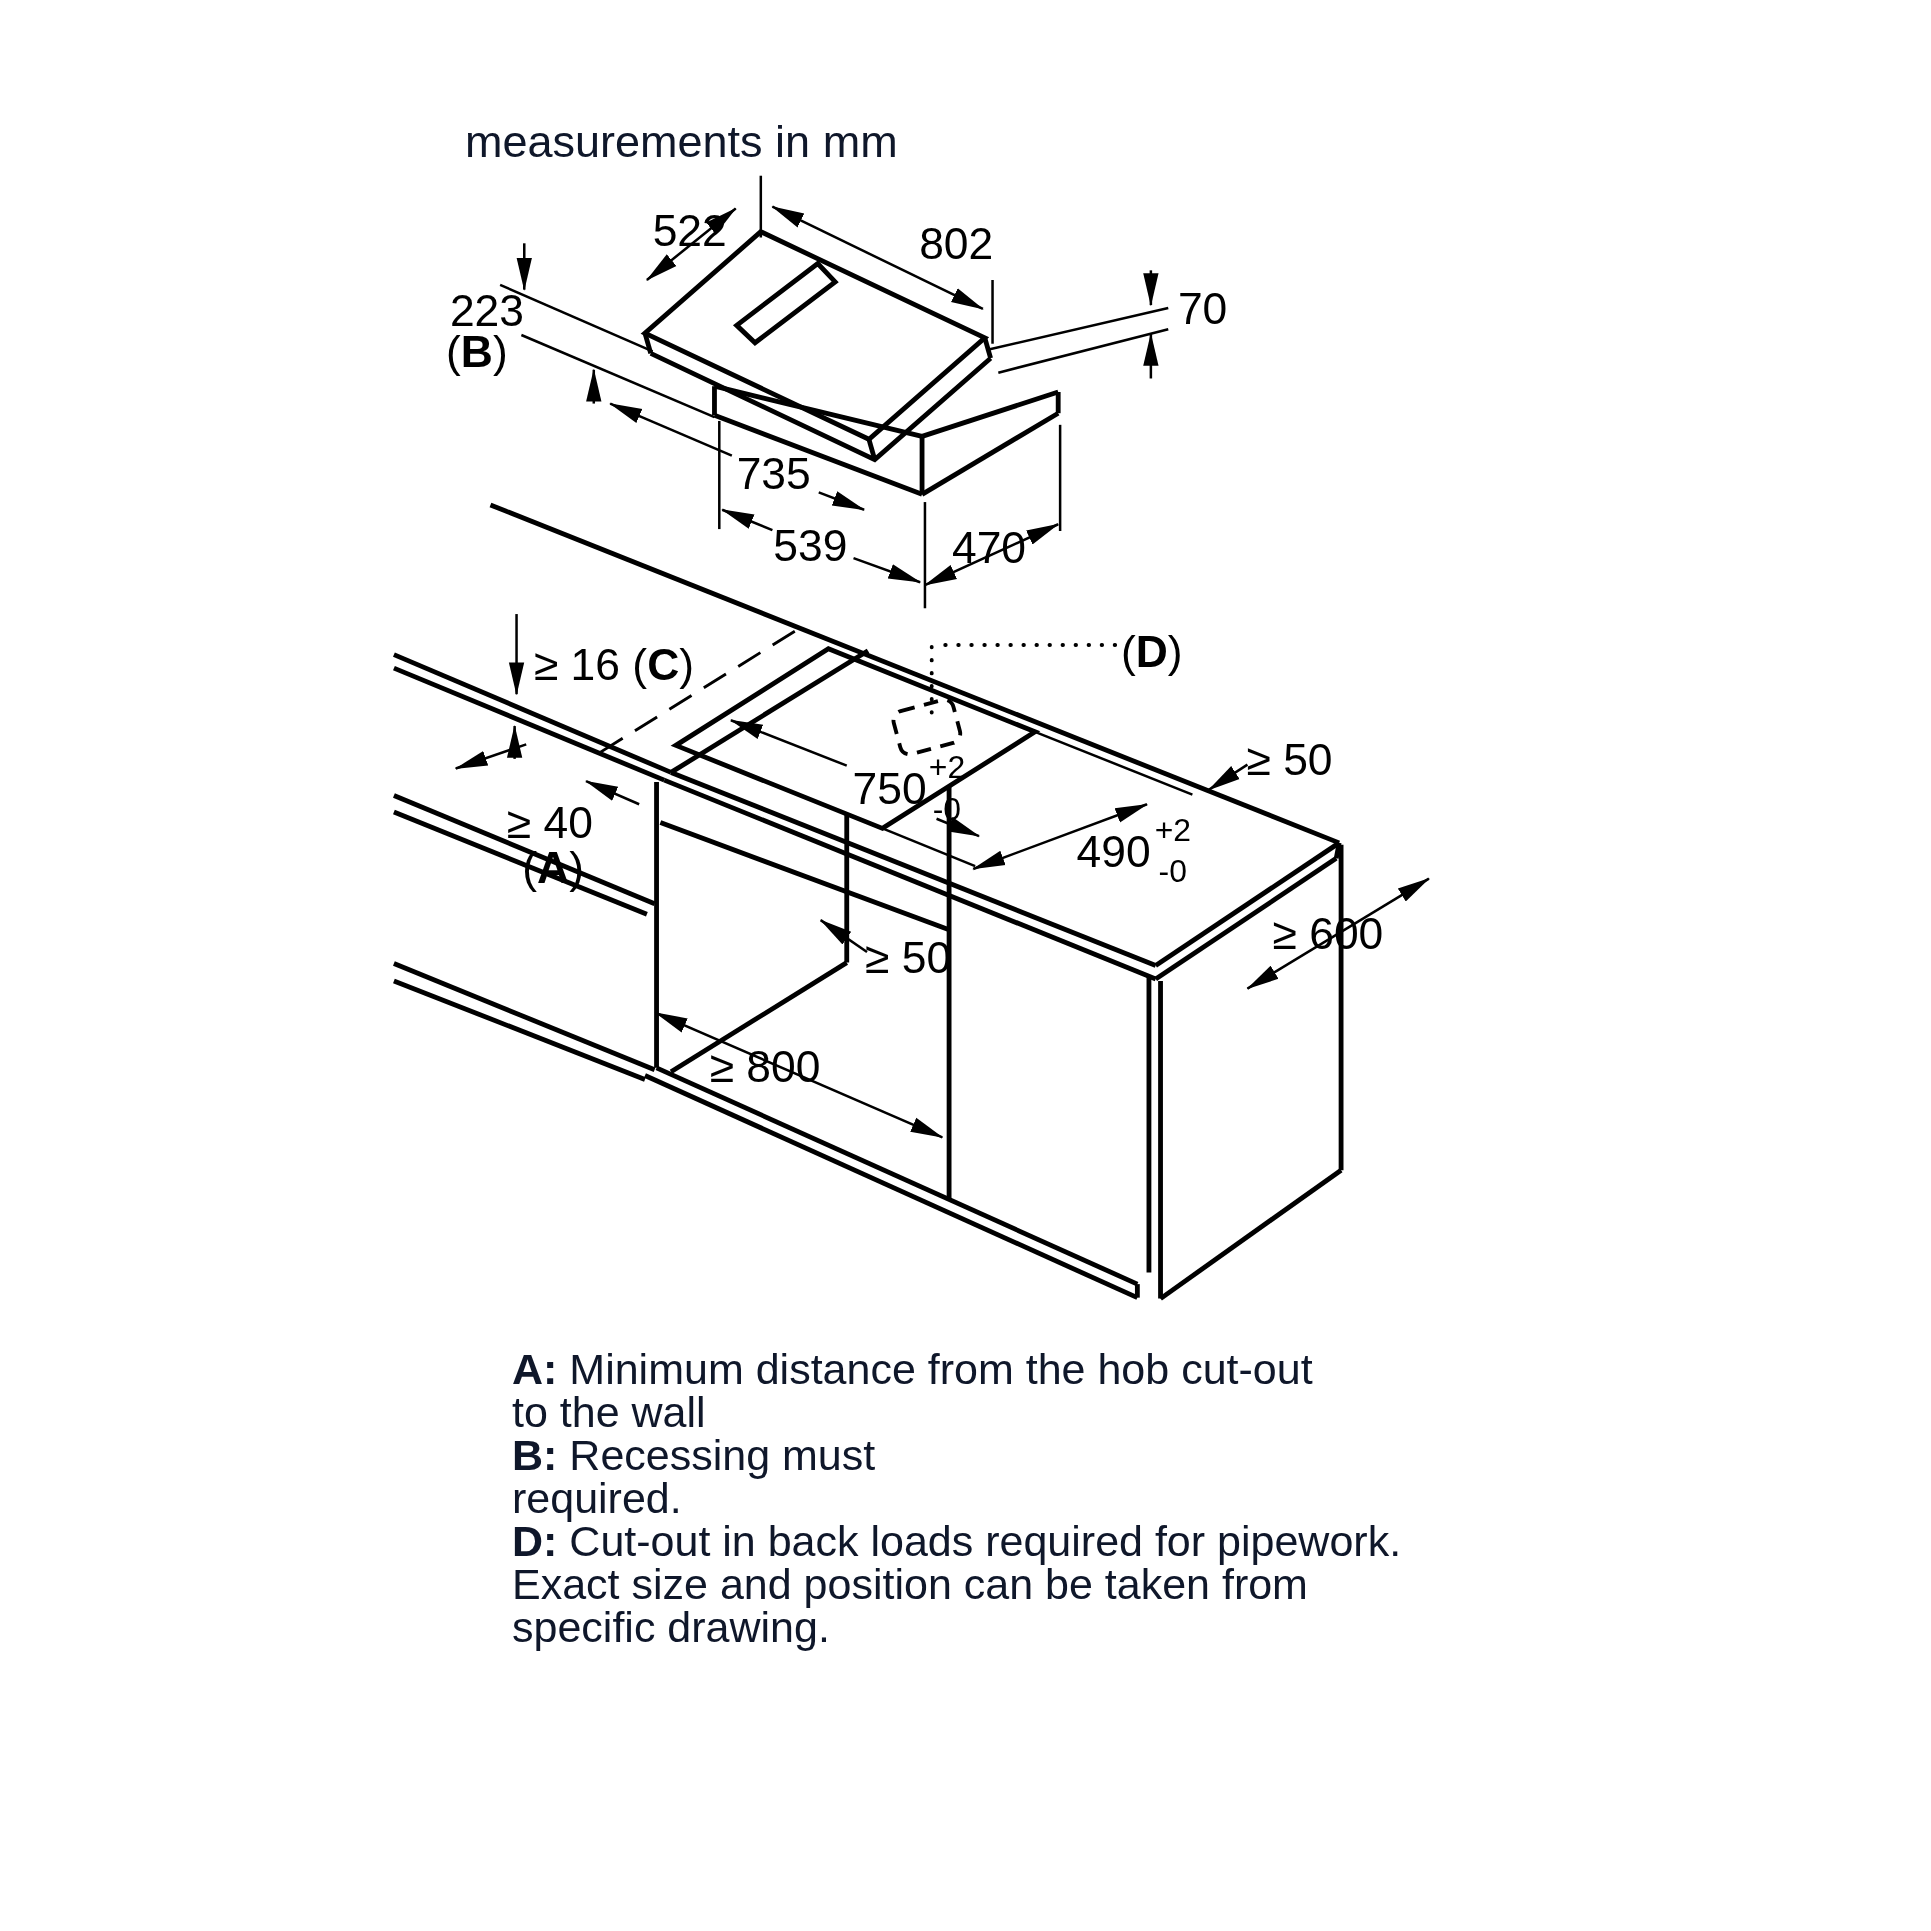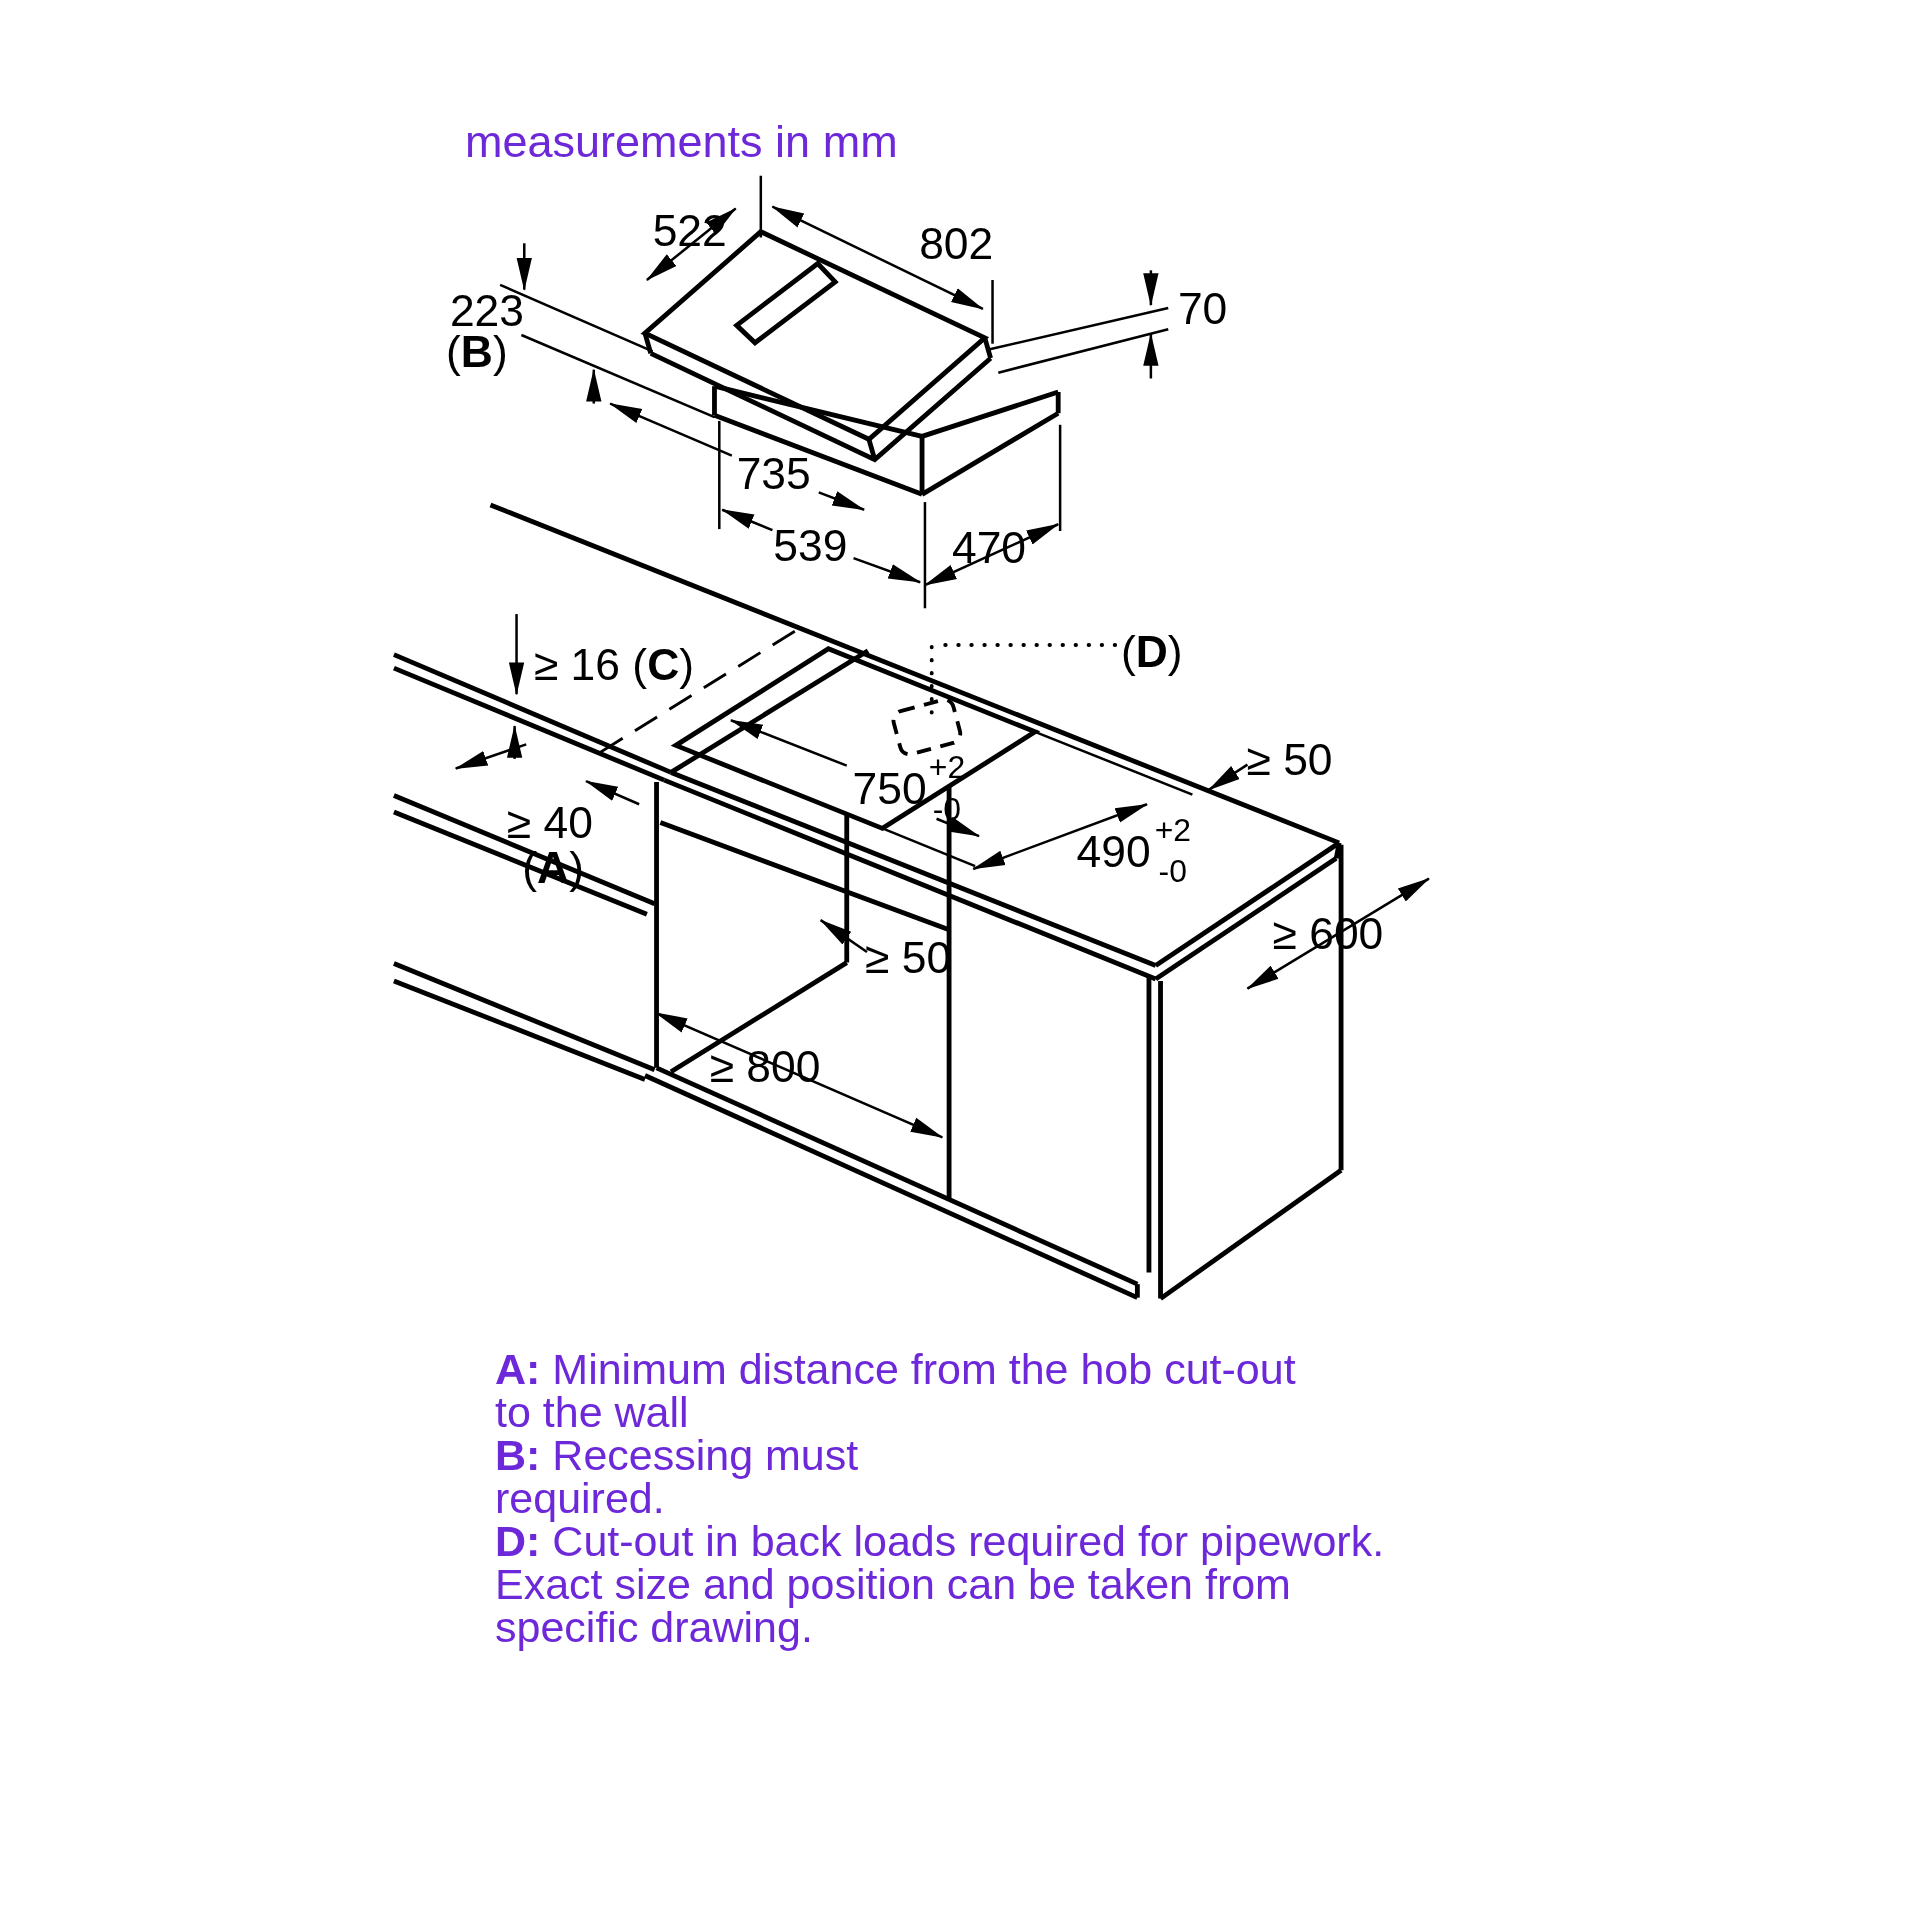--- a/index.html
+++ b/index.html
@@ -1,28 +1,28 @@
 <!DOCTYPE html>
 <html><head>
 <meta charset="utf-8">
 <style>
   html,body{margin:0;padding:0;background:#fff;}
   .stage{position:relative;width:1593px;height:1931px;background:#fff;overflow:hidden;
-         font-family:"Liberation Sans","DejaVu Sans",sans-serif;color:#6d28d9;}
+         font-family:"Liberation Sans","DejaVu Sans",sans-serif;color:#0f172a;}
   .title{position:absolute;left:465px;top:116px;font-size:45px;letter-spacing:0px;}
   svg{position:absolute;left:0;top:0;}
   svg text{font-family:"Liberation Sans","DejaVu Sans",sans-serif;font-size:46px;fill:#000;}
   svg text.small{font-size:33px;}
   svg tspan.b{font-weight:bold;}
   .thick{stroke:#000;stroke-width:5;fill:none;stroke-linejoin:miter;}
   .thin{stroke:#000;stroke-width:2.6;fill:none;}
   .dash{stroke:#000;stroke-width:3;fill:none;stroke-dasharray:27 15;}
   .dot{stroke:#000;stroke-width:4;fill:none;stroke-dasharray:0.5 13;stroke-linecap:round;}
   .dashrect{stroke:#000;stroke-width:4;fill:none;stroke-dasharray:15 10;}
-  .legend{position:absolute;left:495px;top:1348px;width:946px;font-size:43px;line-height:43px;}
+  .legend{position:absolute;left:512px;top:1348px;width:946px;font-size:43px;line-height:43px;}
   .lg-row{padding-left:60px;text-indent:-60px;}
   .lg-key{font-weight:bold;}
 </style>
 </head>
 <body style="background: rgb(255, 255, 255);">
 
 <div class="stage">
 
   <div class="title">measurements in mm</div>
 

